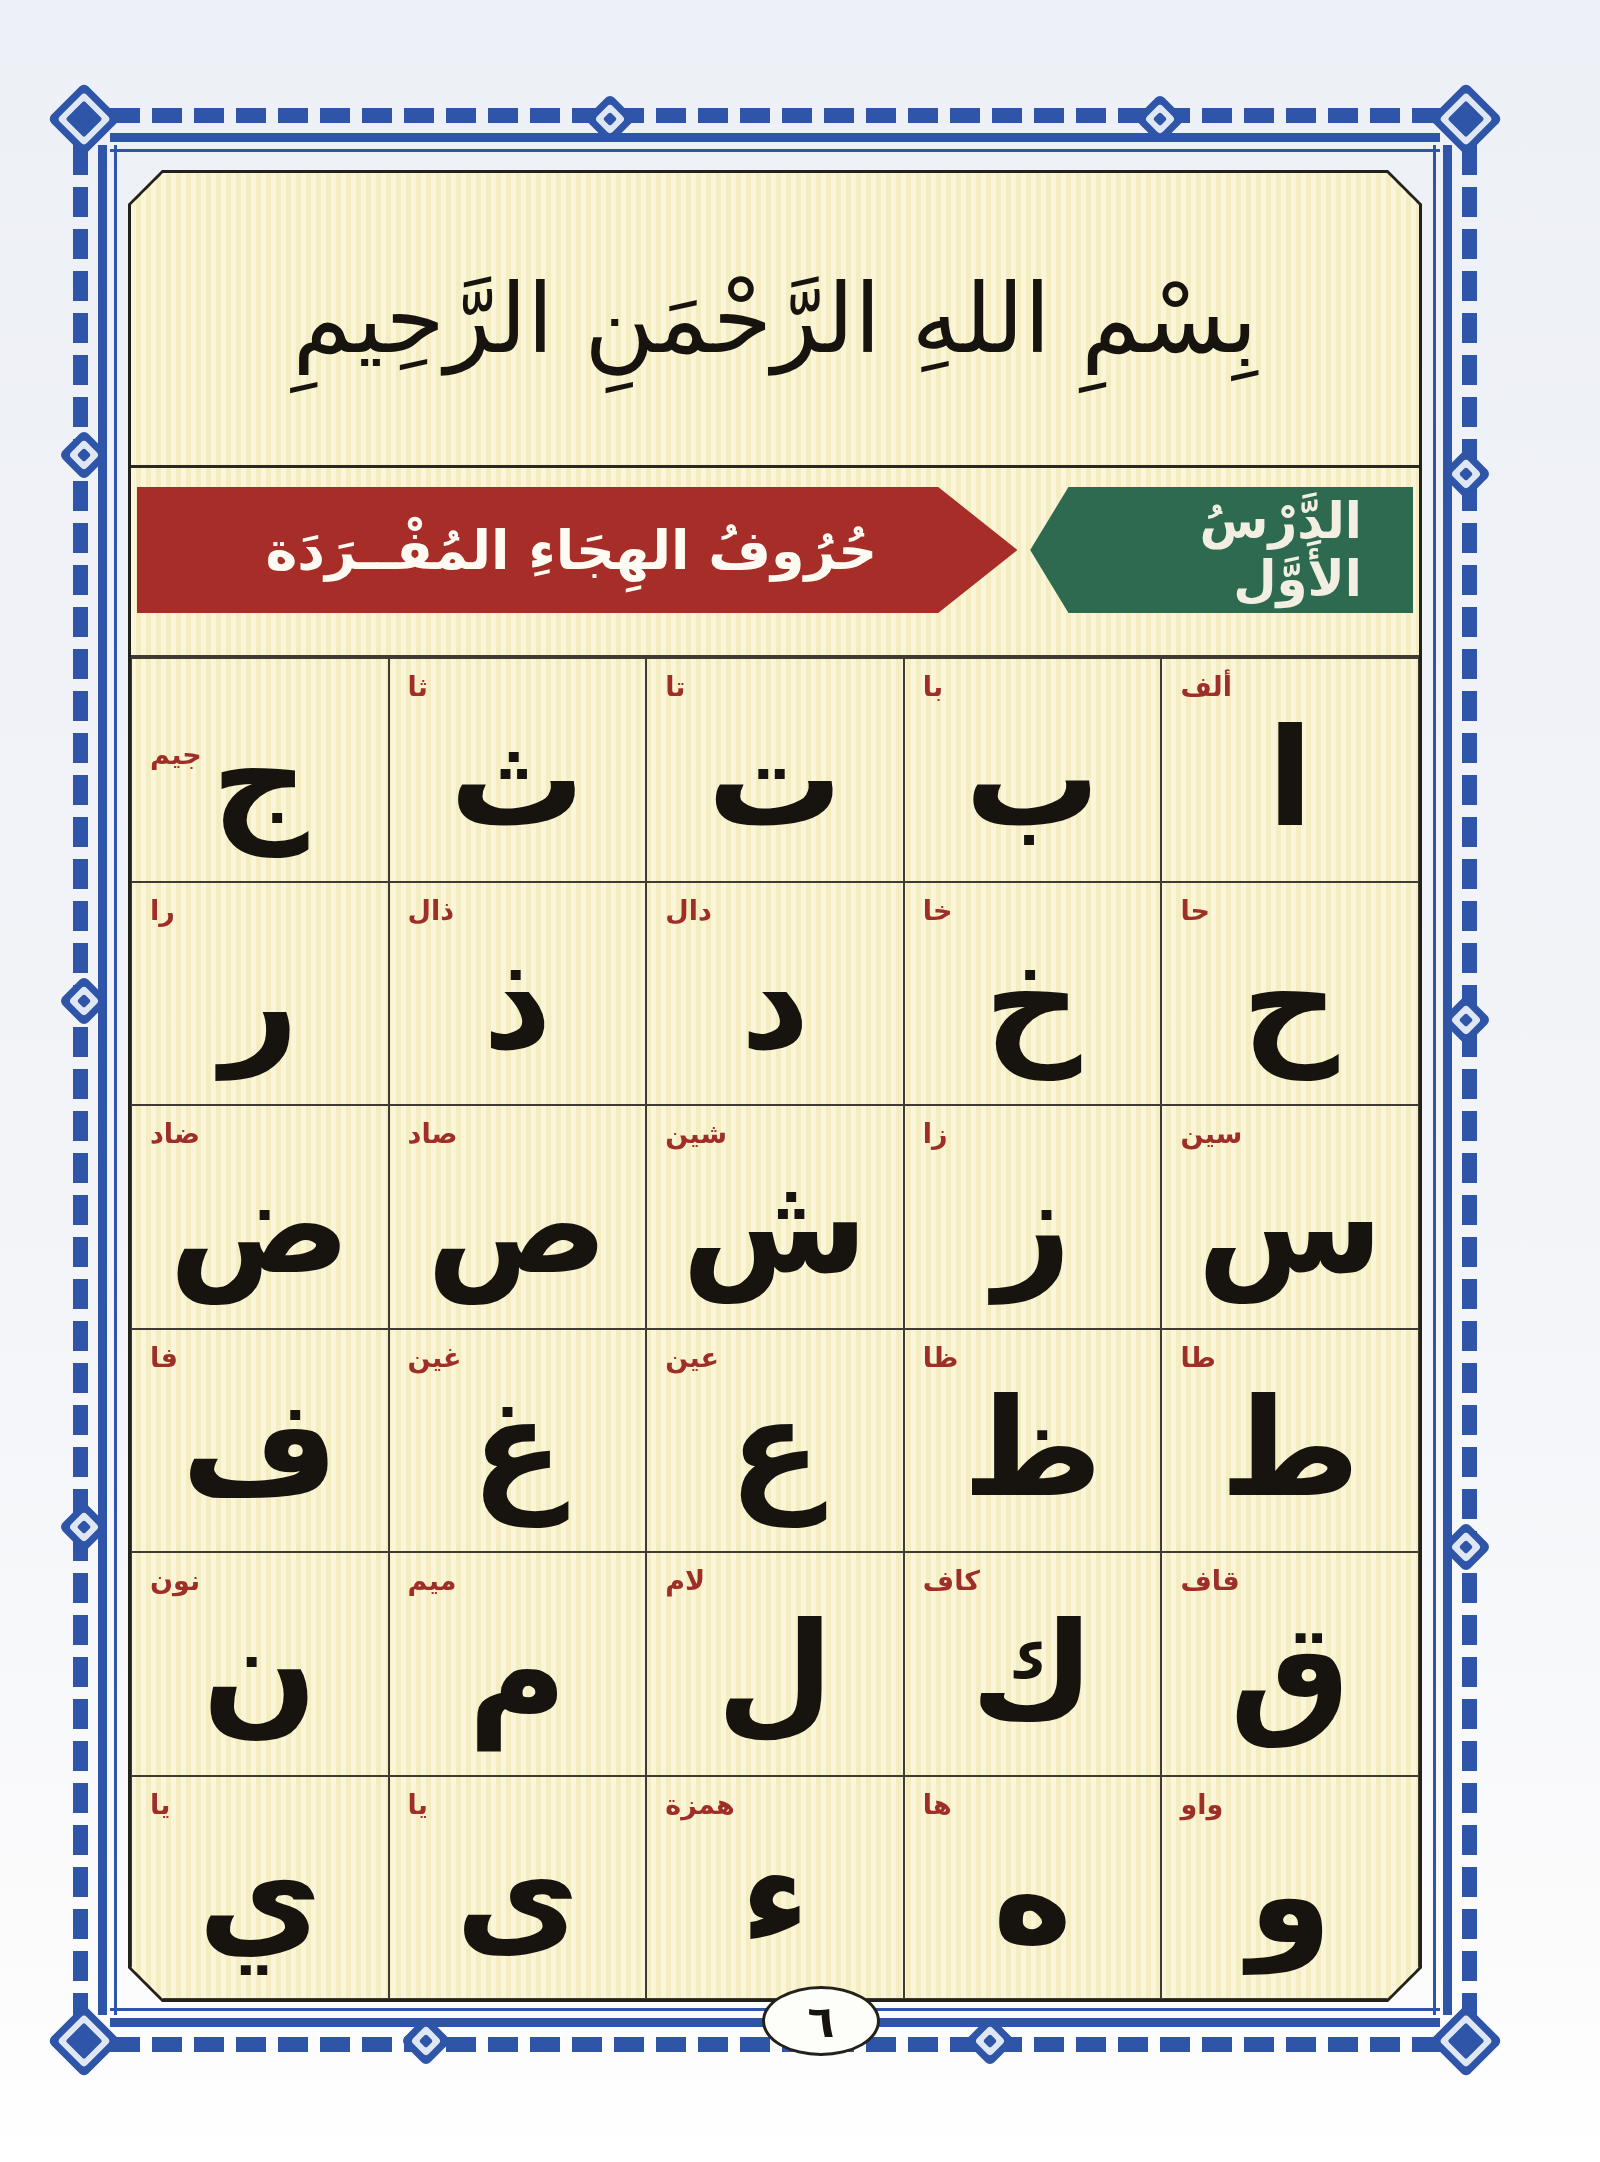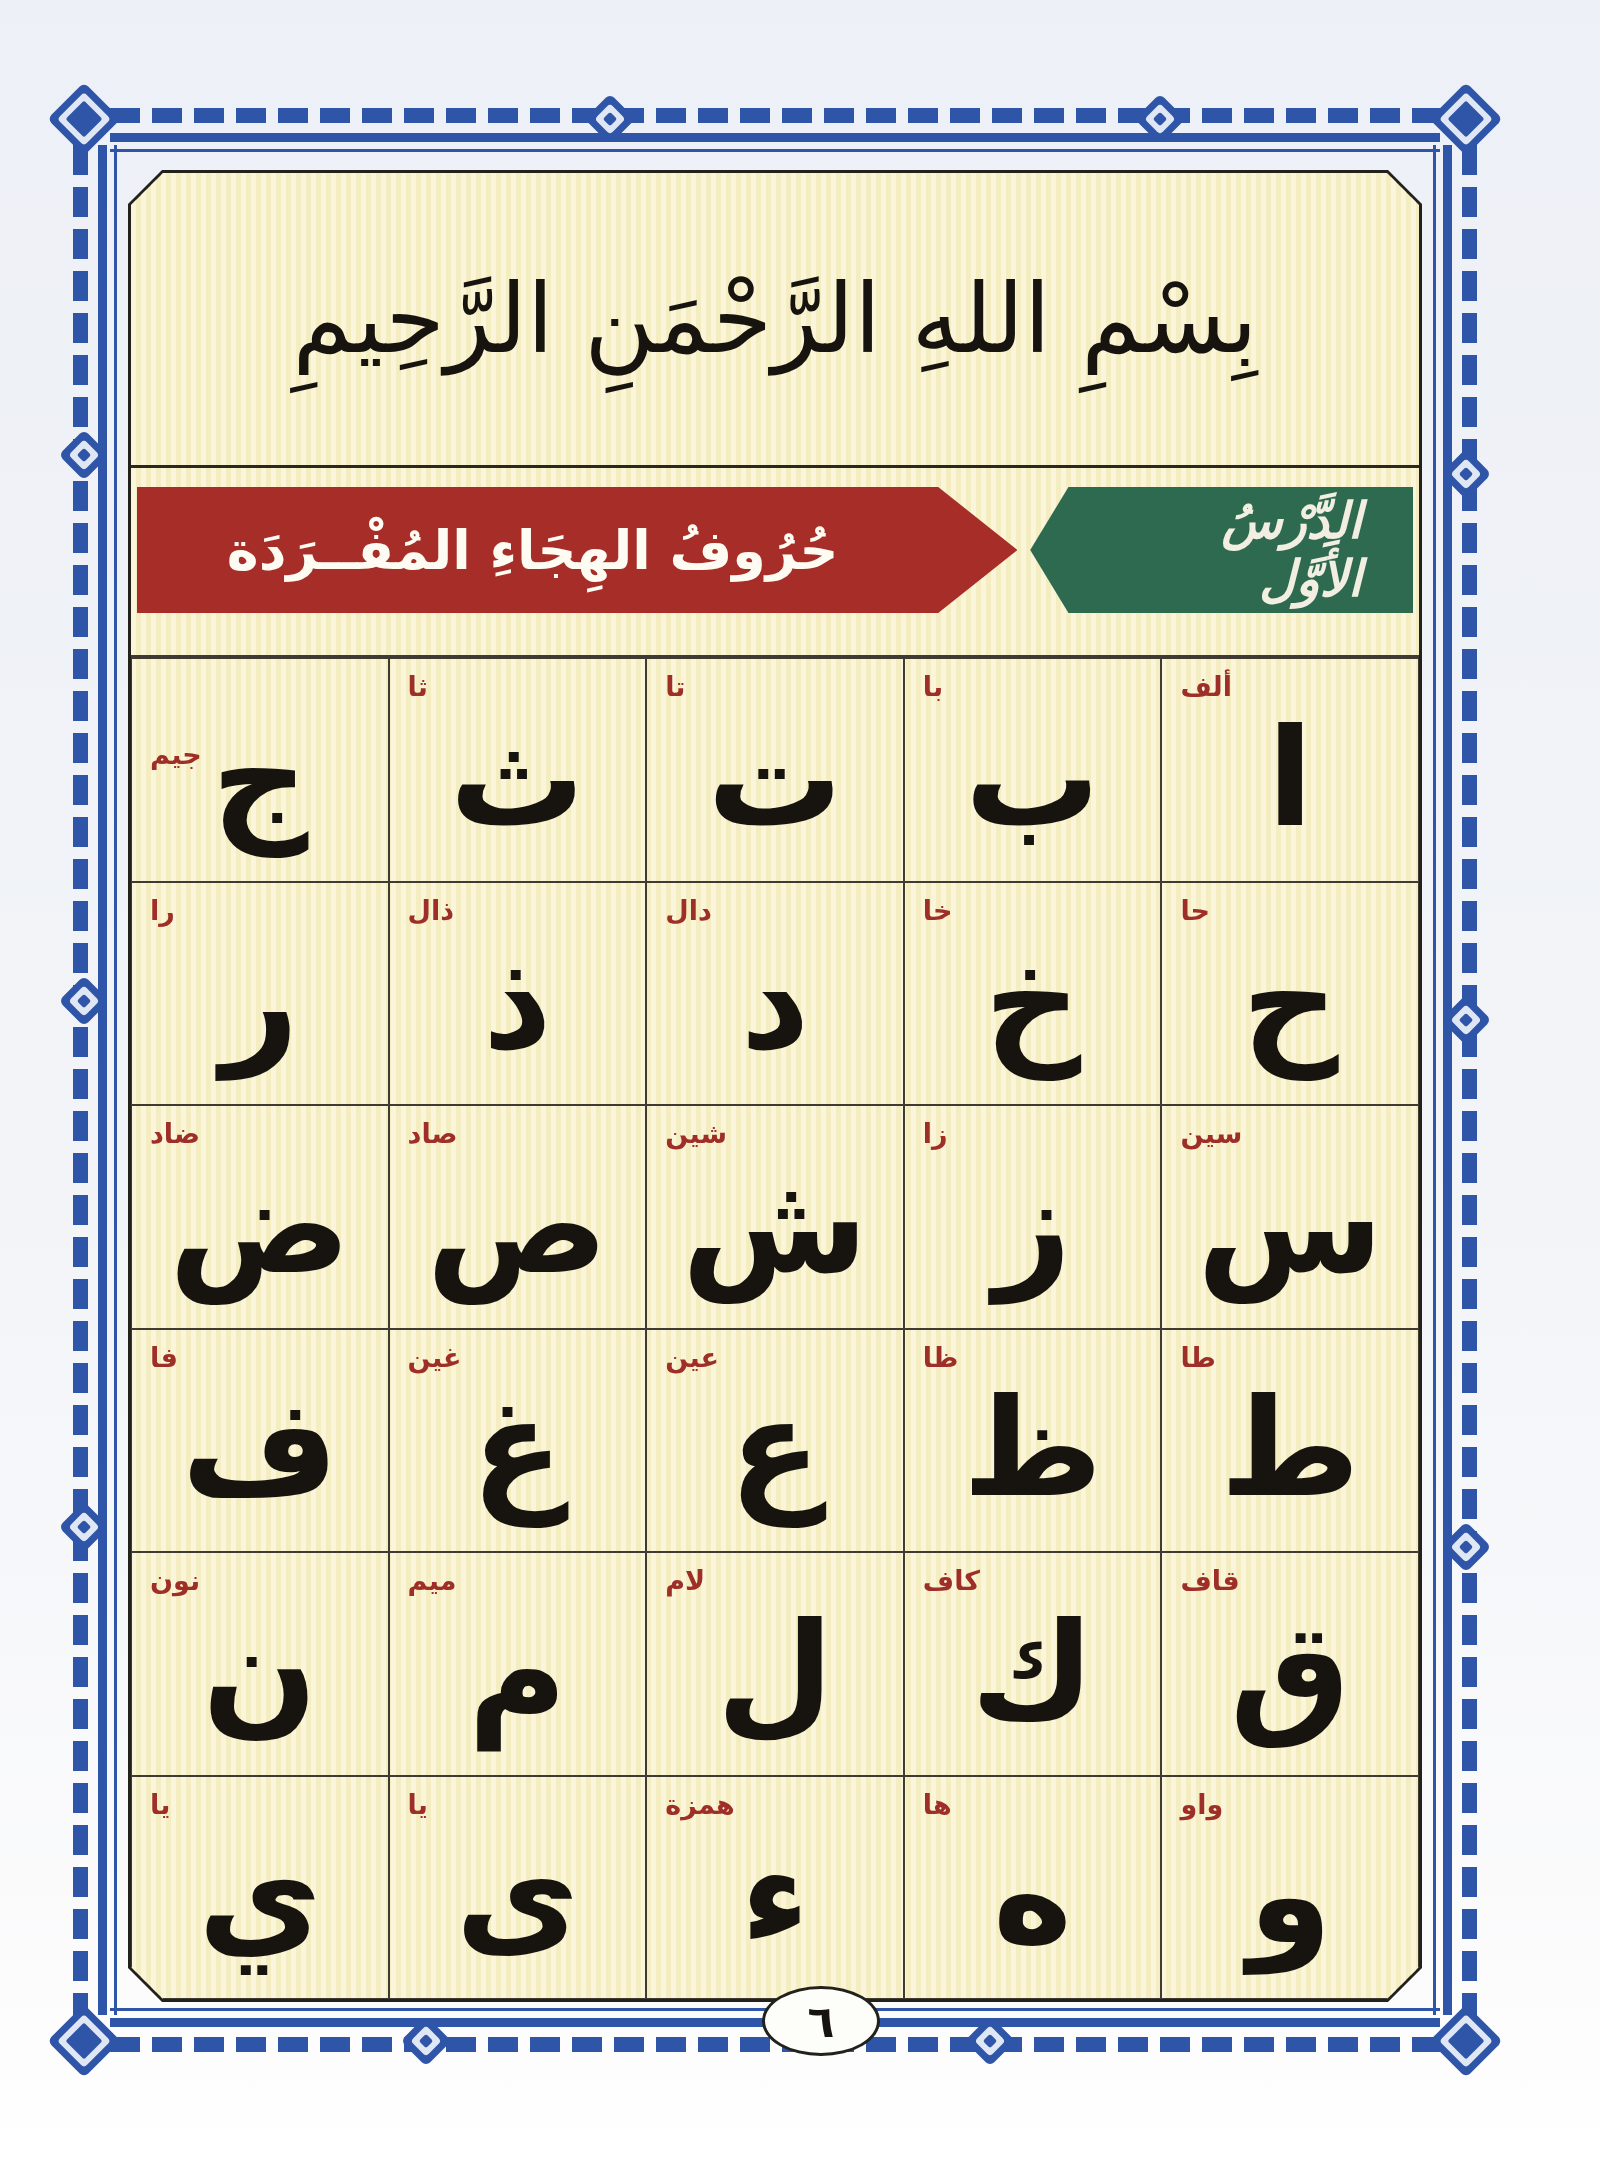--- a/index.html
+++ b/index.html
@@ -56,26 +56,26 @@
   .panel{position:absolute;inset:3px;background-color:var(--panel_cream);
     background-image:repeating-linear-gradient(90deg,rgba(255,253,240,.55) 0 5px,rgba(0,0,0,0) 5px 10px);
     clip-path:polygon(32px 0,calc(100% - 32px) 0,100% 32px,100% calc(100% - 32px),calc(100% - 32px) 100%,32px 100%,0 calc(100% - 32px),0 32px);}
   .bismillah{position:absolute;top:0;left:0;right:0;height:292px;display:flex;align-items:center;justify-content:center;
     direction:rtl;font-size:96px;font-weight:normal;color:var(--letter_black);}
   .rule{position:absolute;top:292px;left:0;right:0;height:3px;background:#2b281f;}
   
   .band{position:absolute;top:314px;left:6px;right:6px;height:126px;direction:ltr;}
   .banner{position:absolute;top:0;bottom:0;display:flex;align-items:center;color:#fdfbf2;
     font-weight:bold;direction:rtl;}
-  .banner.red{left:0;width:69%;background:var(--banner_red);justify-content:center;
+  .banner.red{left:0;width:69%;background:var(--banner_red);
     padding:0 11% 0 4%;font-size:54px;
     clip-path:polygon(0 0,91% 0,100% 50%,91% 100%,0 100%);}
   .banner.green{right:0;width:30%;background:var(--banner_green);justify-content:center;
     padding:0 4% 0 12%;font-size:50px;color:#f2efe2;
-    clip-path:polygon(10% 0,100% 0,100% 100%,10% 100%,0 50%);font-style:italic;}
+    clip-path:polygon(10% 0,100% 0,100% 100%,10% 100%,0 50%);}
   
   .grid{position:absolute;top:482px;left:0;right:0;bottom:0;display:grid;direction:rtl;
     grid-template-columns:repeat(5,1fr);grid-template-rows:repeat(6,1fr);
     border-top:3px solid var(--grid_line);}
   .cell{position:relative;border:1px solid var(--grid_line);display:flex;align-items:center;justify-content:center;}
   .lglyph{font-size:135px;line-height:1.05;color:var(--letter_black);font-weight:bold;margin-top:18px;}
   .lname{position:absolute;left:18px;top:12px;font-size:27px;font-weight:bold;color:var(--label_red);direction:rtl;text-align:right;}
   .cell:nth-child(5) .lname{top:36%;}   
   
   .page-oval{position:absolute;left:762px;top:1986px;width:118px;height:70px;background:#fdfdf9;

